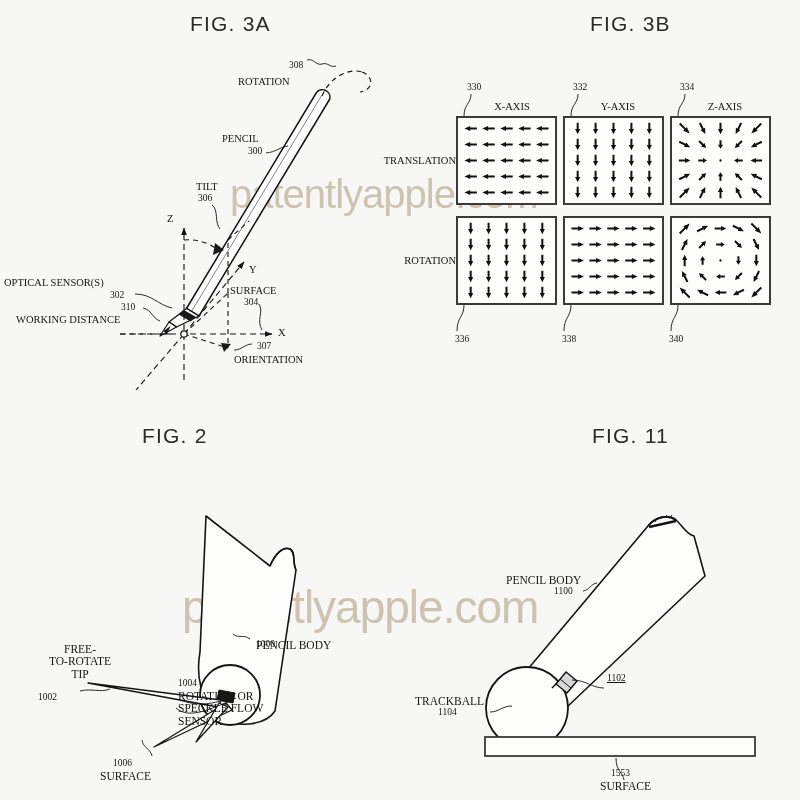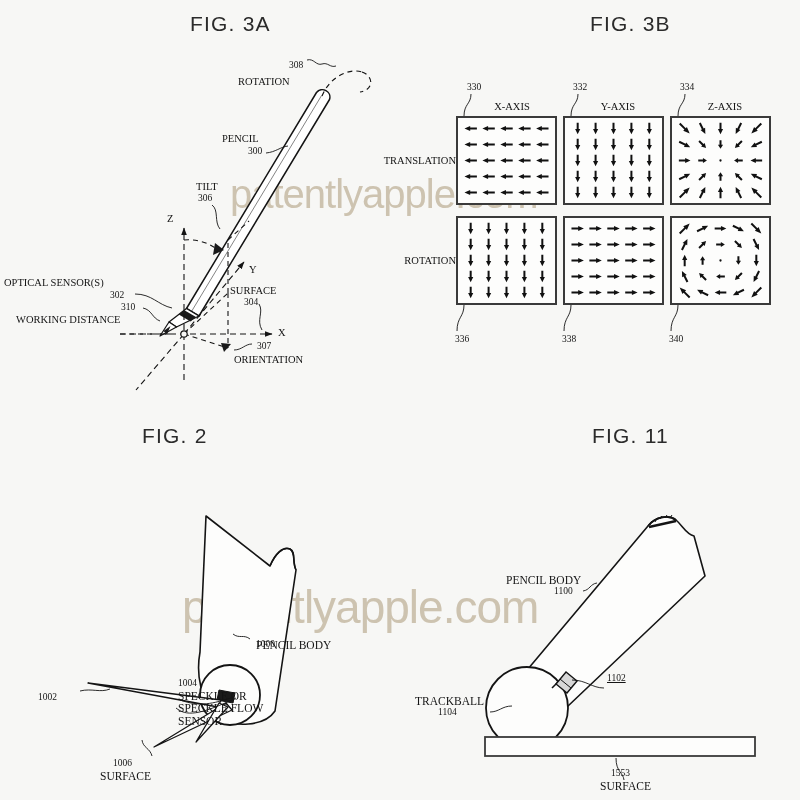--- a/index.html
+++ b/index.html
@@ -385,24 +385,29 @@
       <path d="M 234 697 C 212 704, 200 707, 180 700" transform="translate(0,0)"></path>
       <path d="M 236 698 C 198 716, 186 716, 176 708"></path>
       <path d="M 80 691 C 92 688, 100 693, 110 689"></path>
       <path d="M 152 756 C 150 748, 143 748, 142 740"></path>
     </g>
   </svg>
 
   <div class="lbl md" style="left:256px;top:639px;">PENCIL BODY</div>
   <div class="lbl num" style="left:256px;top:627px;margin-top:12px;">1000</div>
 
+  <div class="lbl md ctr" style="left:26px;top:643px;width:108px;">
+    <div>FREE-</div>
+    <div>TO-ROTATE</div>
+    <div>TIP</div>
+  </div>
   <div class="lbl num" style="left:38px;top:692px;">1002</div>
 
   <div class="lbl md" style="left:178px;top:690px;">
-    <div>SPECKLE OR</div>
+    <div>ROTATION OR</div>
     <div>SPECKLE FLOW</div>
     <div>SENSOR</div>
   </div>
   <div class="lbl num" style="left:178px;top:678px;">1004</div>
 
   <div class="lbl md" style="left:100px;top:770px;">SURFACE</div>
   <div class="lbl num" style="left:113px;top:758px;">1006</div>
 
   <svg class="layer" viewBox="0 0 800 800">
 

